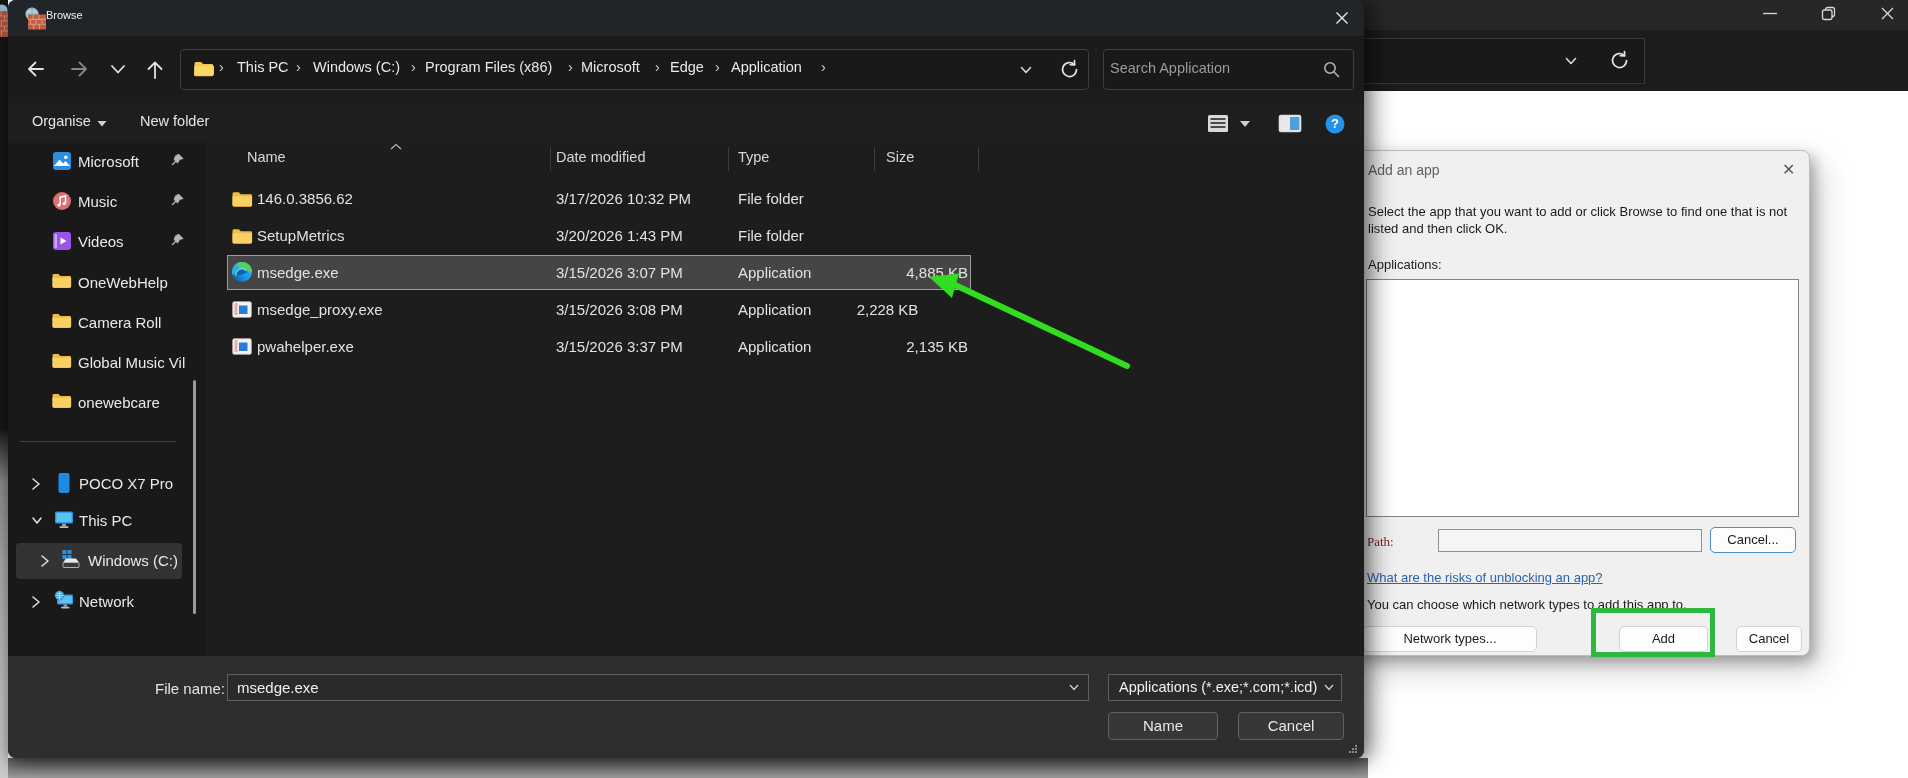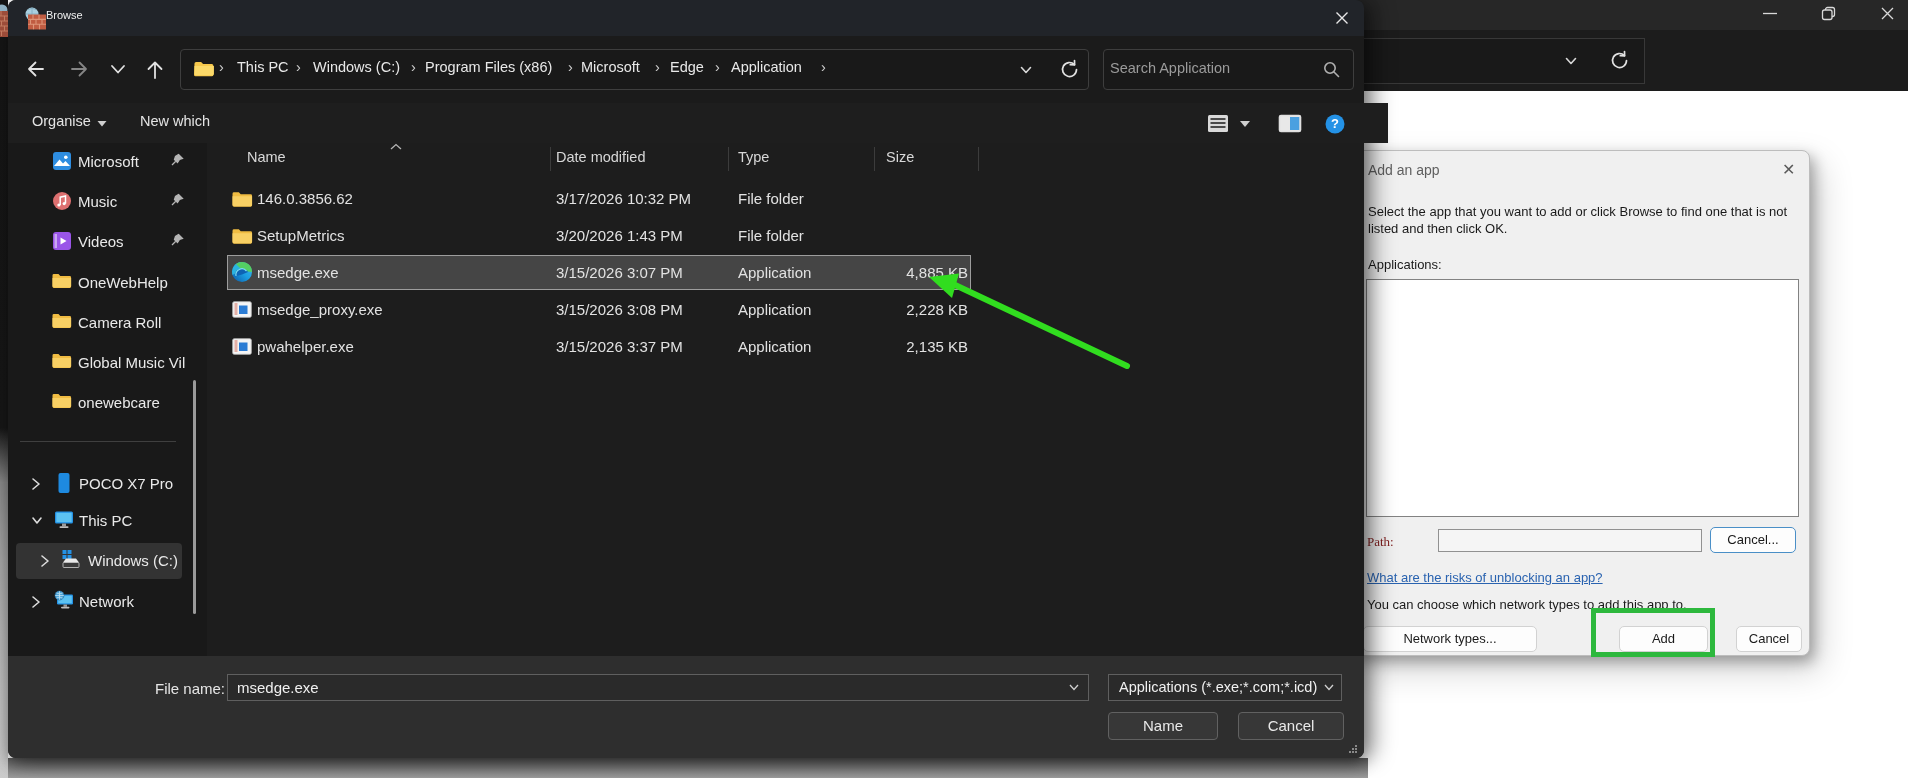--- a/index.html
+++ b/index.html
@@ -35,21 +35,21 @@
   #greenrect{position:absolute;left:238px;top:457px;width:114px;height:39px;border:5px solid #2db83d;}
   
   #sliver{left:0;top:0;width:8px;height:778px;
     background:linear-gradient(#161616 0%,#171717 55%,#8a8a8a 62%,#a8a8a8 72%,#c0c0c0 88%,#cbcbcb 100%);}
   
   #browse{left:8px;top:0;width:1356px;height:758px;background:#1c1c1c;border-radius:8px;
     box-shadow:10px 0 22px rgba(0,0,0,0.40), 0 6px 16px rgba(0,0,0,0.35);}
   #b-title{position:absolute;left:0;top:0;width:100%;height:36px;background:#212429;border-radius:8px 8px 0 0;}
   #b-title .cap{position:absolute;left:38px;top:9px;font-size:11px;color:#efefef;}
   #b-tool1{position:absolute;left:0;top:36px;width:100%;height:67px;background:#1b1b1b;}
-  #b-tool2{position:absolute;left:0;top:103px;width:100%;height:40px;background:#1e1e1e;padding-left:24px;}
+  #b-tool2{position:absolute;left:0;top:103px;width:100%;height:40px;background:#1e1e1e;}
   #b-abox{position:absolute;left:172px;top:13px;width:907px;height:39px;background:#191919;border:1px solid #3e3e3e;border-radius:4px;}
   #b-sbox{position:absolute;left:1095px;top:13px;width:249px;height:39px;background:#191919;border:1px solid #3e3e3e;border-radius:4px;}
   #b-sbox .ph{position:absolute;left:6px;top:10px;font-size:14.5px;color:#9b9b9b;}
   .crumb{position:absolute;top:9px;font-size:14.5px;color:#e8e8e8;white-space:nowrap;}
   .tbtxt{position:absolute;top:10px;font-size:14.5px;color:#e4e4e4;}
   
   #b-body{position:absolute;left:0;top:143px;width:100%;height:513px;background:#191919;border-radius:0;}
   #b-list{position:absolute;left:199px;top:0;width:1157px;height:513px;background:#1d1d1d;}
   .nav-item{position:absolute;left:0;font-size:15px;color:#e9e9e9;}
   .hdr{position:absolute;top:6px;font-size:14.5px;color:#d8d8d8;}
@@ -170,21 +170,21 @@
           <circle cx="8" cy="8" r="5.2" stroke="#b0b0b0" stroke-width="1.6" fill="none"></circle>
           <path d="M12 12 L16.5 16.5" stroke="#b0b0b0" stroke-width="1.6" stroke-linecap="round"></path>
         </svg>
       </div>
     </div>
     <div id="b-tool2">
       <span class="tbtxt" style="left:24px">Organise</span>
       <svg style="position:absolute;left:88px;top:16px" width="12" height="9" viewBox="0 0 12 9">
           <path d="M1.5 2 L6 7.5 L10.5 2 Z" fill="#cfcfcf"></path>
         </svg>
-      <span class="tbtxt" style="left:132px">New which</span>
+      <span class="tbtxt" style="left:132px">New folder</span>
       <svg style="position:absolute;left:1199px;top:10px" width="150" height="22" viewBox="0 0 150 22">
         <g>
           <rect x="1" y="2" width="20" height="17" rx="1.5" fill="#d9d9d9"></rect>
           <path d="M3.5 6 h15 M3.5 10 h15 M3.5 14 h15" stroke="#4a4a4a" stroke-width="2"></path>
           <path d="M33 8 L38 14 L43 8 Z" fill="#cfcfcf"></path>
           <rect x="72.5" y="2.5" width="21" height="16" rx="1.5" fill="#e8e8e8" stroke="#e0e0e0" stroke-width="1.6"></rect>
           <rect x="83" y="4" width="9.3" height="13" fill="#4aa0e0"></rect>
           <circle cx="128" cy="11" r="9.5" fill="#2492e6"></circle>
           <text x="128" y="15.4" text-anchor="middle" font-family="Liberation Sans" font-size="13" font-weight="bold" fill="#ffffff">?</text>
         </g>
@@ -358,21 +358,21 @@
         <span class="cell" style="left:600px;top:121px;width:161px;text-align:right">4,885 KB</span>
 
         <svg style="position:absolute;left:25px;top:158px" width="20" height="17" viewBox="0 0 20 17">
           <rect x="0.7" y="0.7" width="18.6" height="15.6" rx="1.5" fill="#f5f5f5" stroke="#bdbdbd" stroke-width="0.8"></rect>
           <path d="M2.5 3 h3 M2.5 5 h3 M2.5 7 h3 M2.5 9 h3 M2.5 11 h3 M2.5 13 h3" stroke="#cf5f4a" stroke-width="0.9"></path>
           <rect x="7" y="4.5" width="8.5" height="8.5" fill="#2b7cd4"></rect>
         </svg>
         <span class="cell" style="left:50px;top:158px">msedge_proxy.exe</span>
         <span class="cell" style="left:349px;top:158px">3/15/2026 3:08 PM</span>
         <span class="cell" style="left:531px;top:158px">Application</span>
-        <span class="cell" style="left:600px;top:158px;width:161px;text-align:right">2,228 KB</span>
+        <span class="cell" style="left:600px;top:158px;width:161px;text-align:center">2,228 KB</span>
 
         <svg style="position:absolute;left:25px;top:195px" width="20" height="17" viewBox="0 0 20 17">
           <rect x="0.7" y="0.7" width="18.6" height="15.6" rx="1.5" fill="#f5f5f5" stroke="#bdbdbd" stroke-width="0.8"></rect>
           <path d="M2.5 3 h3 M2.5 5 h3 M2.5 7 h3 M2.5 9 h3 M2.5 11 h3 M2.5 13 h3" stroke="#cf5f4a" stroke-width="0.9"></path>
           <rect x="7" y="4.5" width="8.5" height="8.5" fill="#2b7cd4"></rect>
         </svg>
         <span class="cell" style="left:50px;top:195px">pwahelper.exe</span>
         <span class="cell" style="left:349px;top:195px">3/15/2026 3:37 PM</span>
         <span class="cell" style="left:531px;top:195px">Application</span>
         <span class="cell" style="left:600px;top:195px;width:161px;text-align:right">2,135 KB</span>

